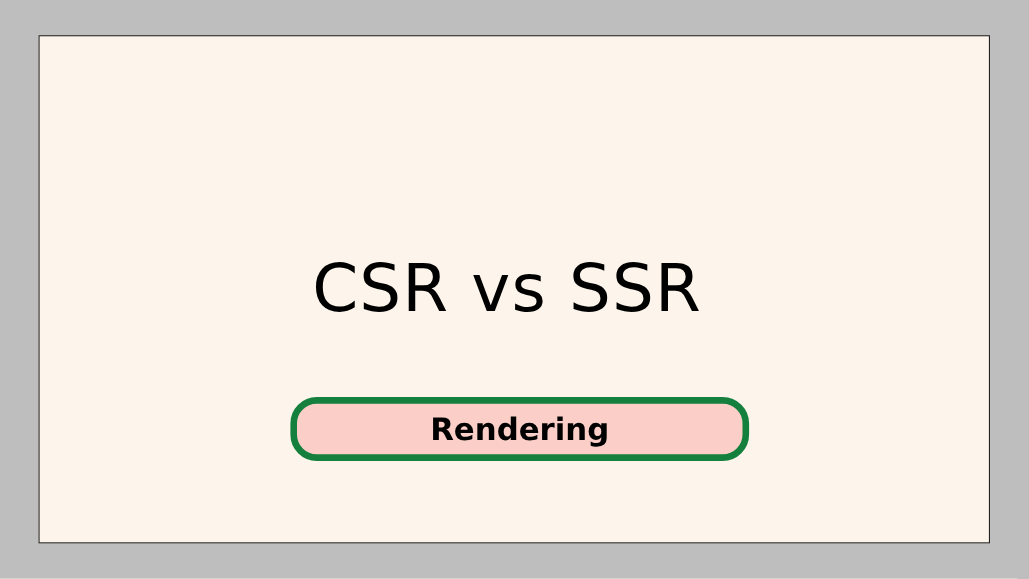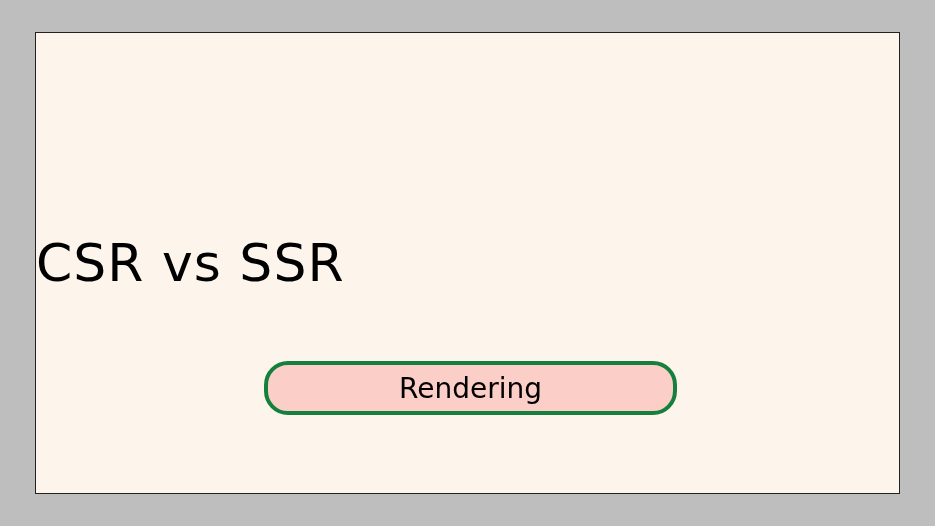--- a/index.html
+++ b/index.html
@@ -14,33 +14,34 @@
       position: absolute;
       left: 35px; top: 32px;
       width: 863px; height: 460px;
       background: #fdf5eb;
       border: 1px solid #222;
     }
     .title {
       position: absolute;
       left: 0; right: 13px;
       top: 180px;
-      font-size: 52px;
+      text-align: center;
+      font-size: 60px;
       line-height: 100px;
       color: #000;
       letter-spacing: 1px;
     }
     .pill {
       position: absolute;
       left: 228px; top: 328px;
       width: 405px; height: 46px;
       background: #fbcfc7;
-      border: 4px solid #15803d;
+      border: 6px solid #15803d;
       border-radius: 24px;
-      display: flex; align-items: center; justify-content: center;
+      display: flex; align-items: center; justify-content: center; font-weight: bold;
     }
     .pill span {
       font-size: 28px;
       color: #000;
     }
   </style>
 </head>
 <body>
 
 <div class="slide">

